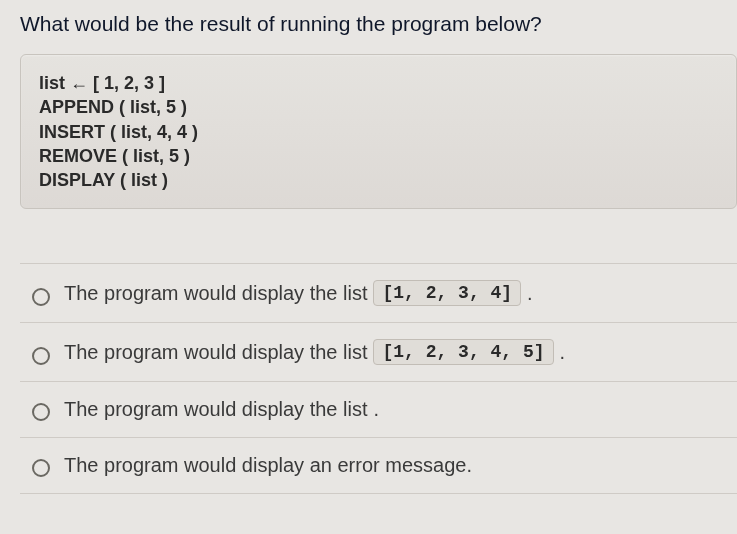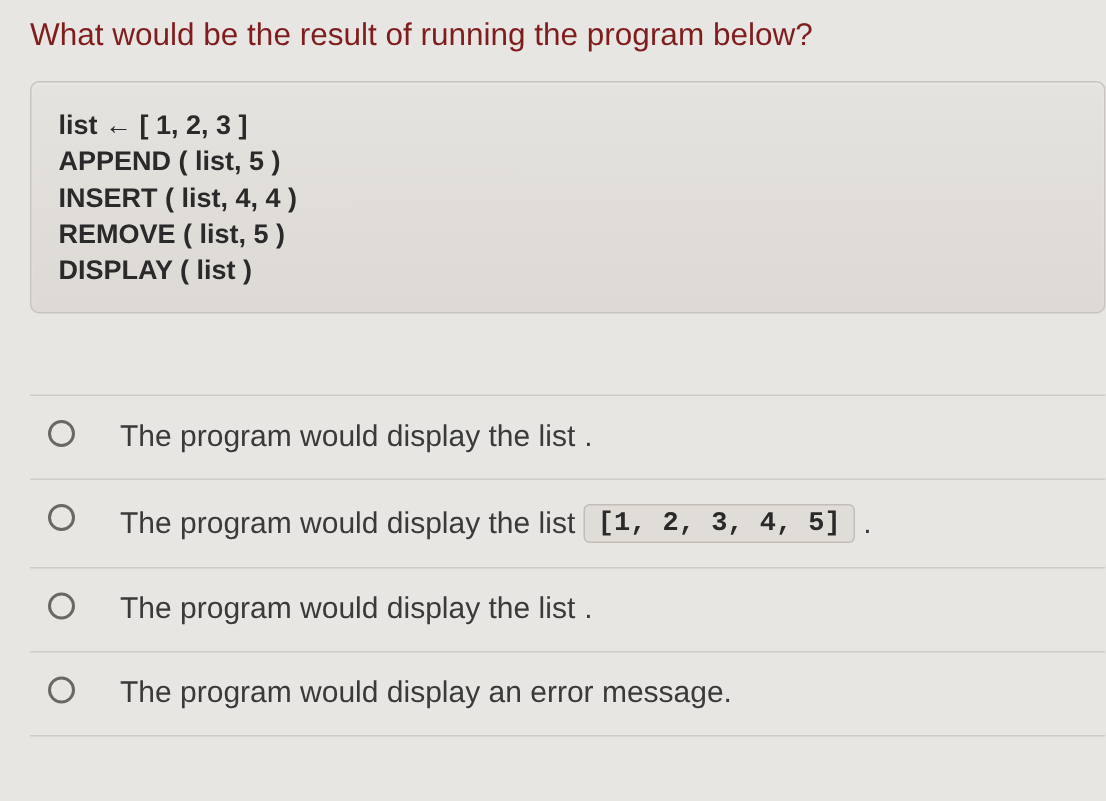--- a/index.html
+++ b/index.html
@@ -8,21 +8,21 @@
   height: 534px;
   background: #e8e6e3;
   font-family: Arial, Helvetica, sans-serif;
   overflow: hidden;
 }
 .container {
   padding: 12px 0 0 20px;
 }
 .question-text {
   font-size: 21px;
-  color: #7f1d1d;
+  color: #0f172a;
   font-weight: 500;
   margin-bottom: 18px;
   padding-right: 10px;
 }
 .code-block {
   background: linear-gradient(180deg, #e5e3df 0%, #ddd9d5 100%);
   border: 1px solid #c8c4be;
   border-radius: 6px;
   padding: 16px 18px;
   margin-right: 0;
@@ -36,22 +36,22 @@
   box-shadow: inset 0 1px 2px rgba(255,255,255,0.3);
 }
 .options {
   display: flex;
   flex-direction: column;
 }
 .option {
   border-top: 1px solid #cfcbc6;
   padding: 16px 8px 16px 12px;
   display: flex;
-  align-items: flex-start;
-  gap: 30px;
+  align-items: flex-end;
+  gap: 14px;
 }
 .option:last-child {
   border-bottom: 1px solid #cfcbc6;
 }
 .radio {
   width: 18px;
   height: 18px;
   border: 2px solid #6a6862;
   border-radius: 50%;
   flex-shrink: 0;
@@ -90,20 +90,21 @@
 INSERT ( list, 4, 4 )
 REMOVE ( list, 5 )
 DISPLAY ( list )</div>
 
   <div class="options">
 
     <div class="option">
       <div class="radio"></div>
       <div class="option-text">
         <span>The program would display the list</span>
+        <span class="code-inline">[1, 2, 3, 4]</span>
         <span class="trail">.</span>
       </div>
     </div>
 
     <div class="option">
       <div class="radio"></div>
       <div class="option-text">
         <span>The program would display the list</span>
         <span class="code-inline">[1, 2, 3, 4, 5]</span>
         <span class="trail">.</span>

